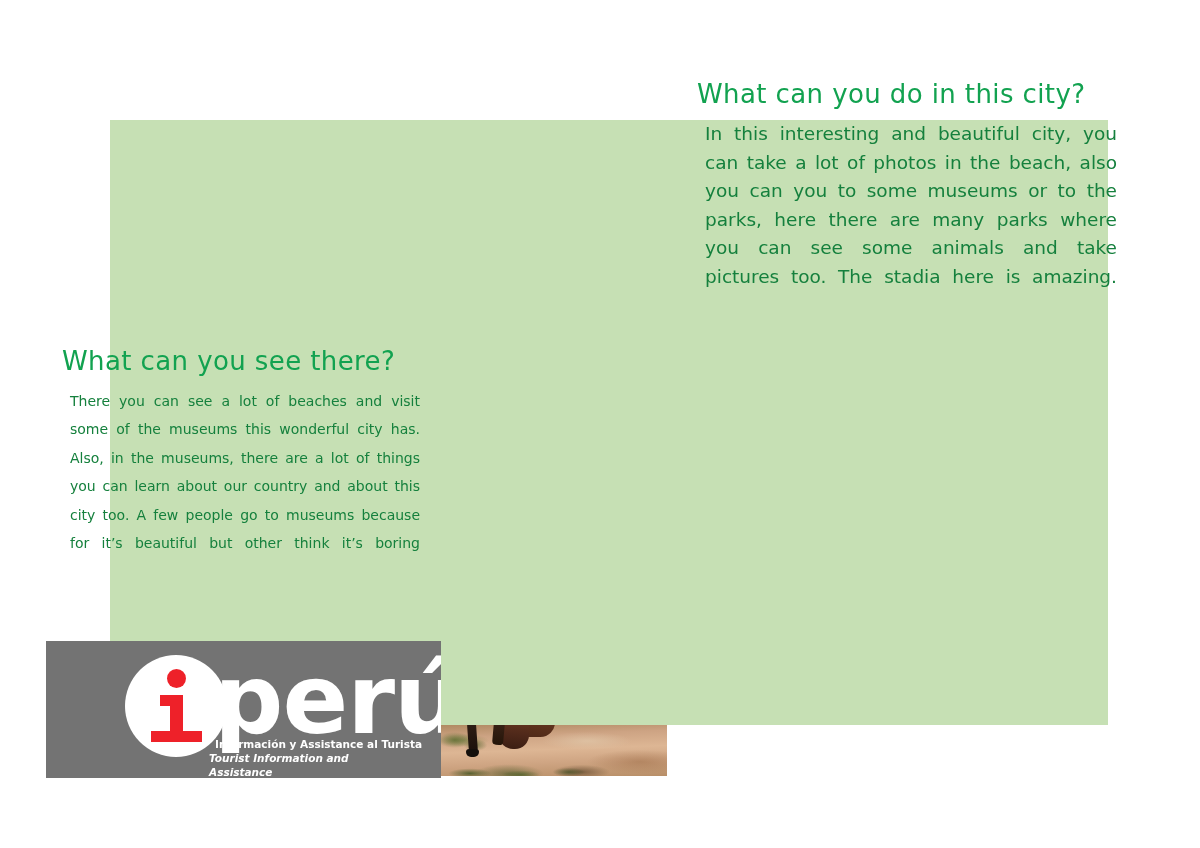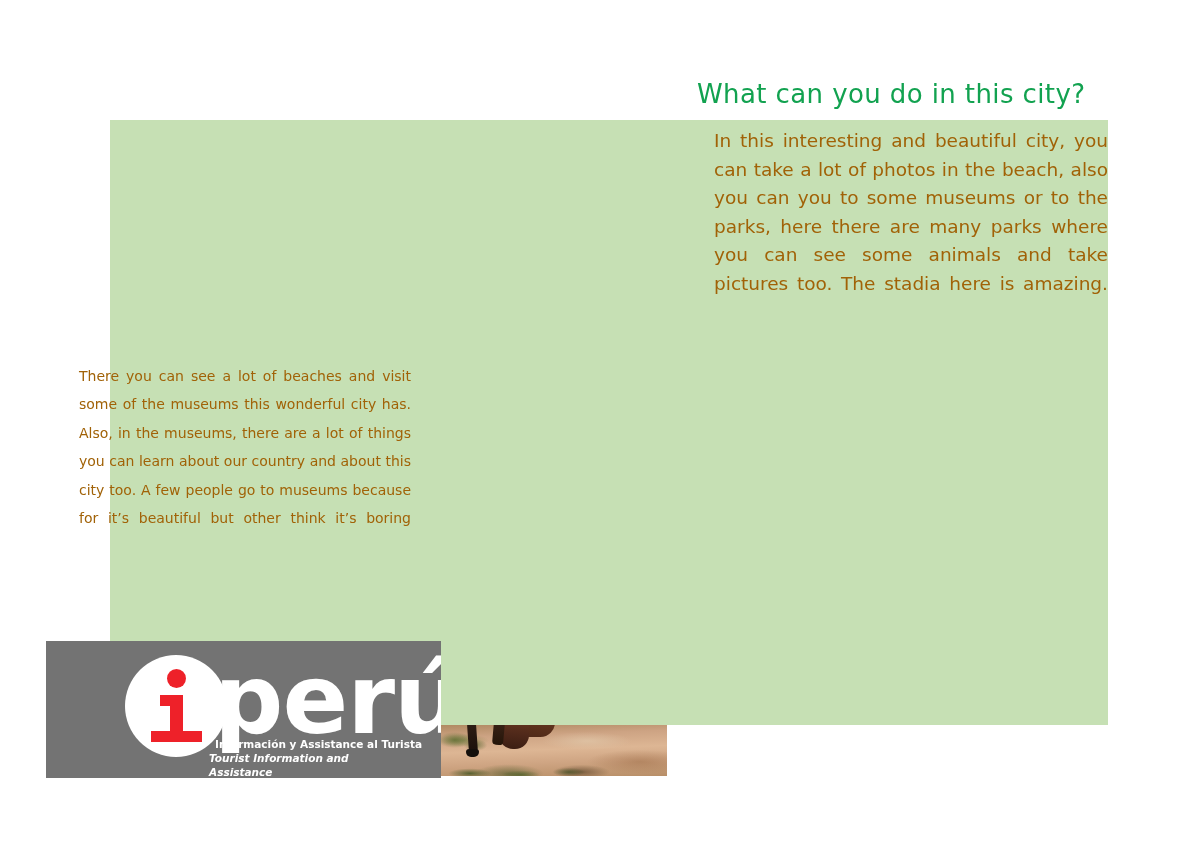--- a/index.html
+++ b/index.html
@@ -52,26 +52,26 @@
     color: #12a250;
     font-size: 26px;
     line-height: 32px;
     font-weight: 400;
     letter-spacing: 0.4px;
     margin: 0 0 10px 0;
     white-space: nowrap;
   }
 
   .body-copy {
-    color: #a16207;
+    color: #15803d;
     font-size: 18.5px;
     line-height: 28.5px;
     text-align: justify;
     text-justify: inter-word;
-    margin: 17px;
+    margin: 8px;
   }
   .body-copy.left-copy {
     font-size: 14px;
     line-height: 28.4px;
   }
   
   .body-copy::after {
     content: "";
     display: inline-block;
     width: 100%;
@@ -241,20 +241,21 @@
 <div class="page">
 
   <div class="green-panel"></div>
 
   <div class="col-right">
     <h2 class="heading">What can you do in this city?</h2>
     <p class="body-copy">In this interesting and beautiful city, you can take a lot of photos in the beach, also you can you to some museums or to the parks, here there are many parks where you can see some animals and take pictures too. The stadia here is amazing.</p>
   </div>
 
   <div class="col-left">
+    <h2 class="heading">What can you see there?</h2>
     <p class="body-copy left-copy">There you can see a lot of beaches and visit some of the museums this wonderful city has. Also, in the museums, there are a lot of things you can learn about our country and about this city too. A few people go to museums because for it’s beautiful but other think it’s boring</p>
   </div>
 
   <div class="photo-strip">
     <div class="sky-dirt"></div>
     <div class="grass-l"></div>
     <div class="body-mass"></div>
     <div class="tail"></div>
     <div class="leg-b"></div>
     <div class="leg-a"></div>

